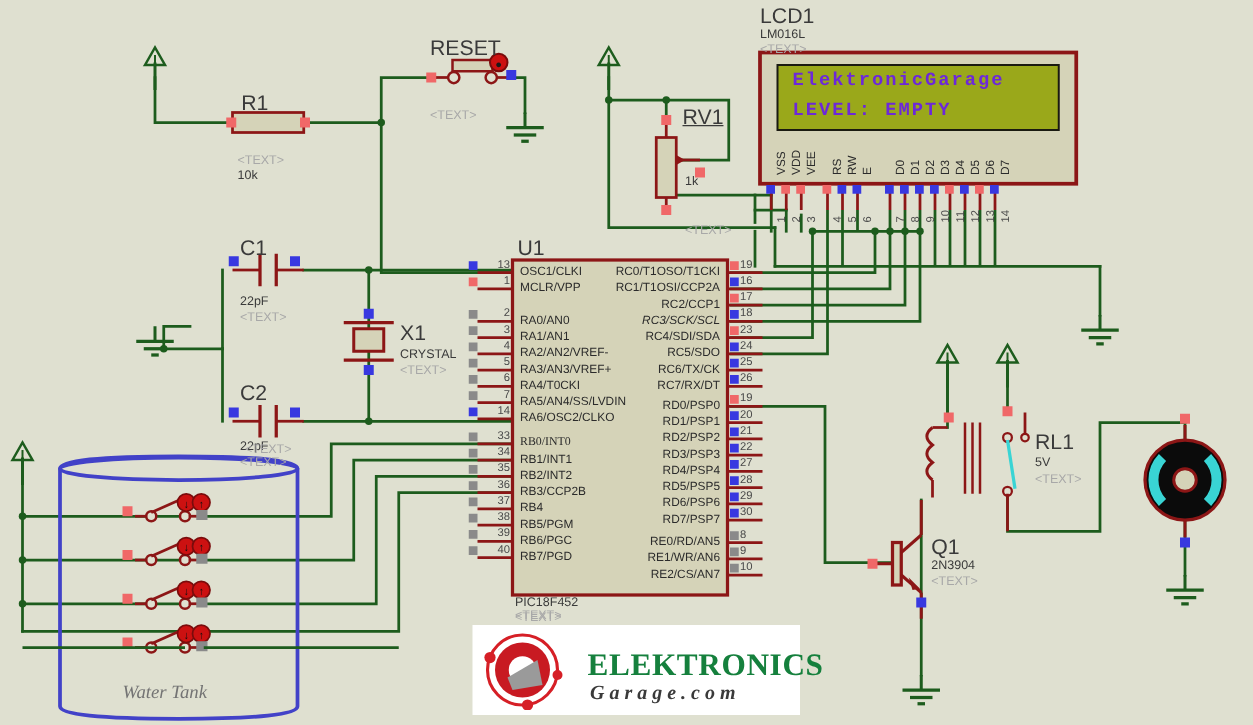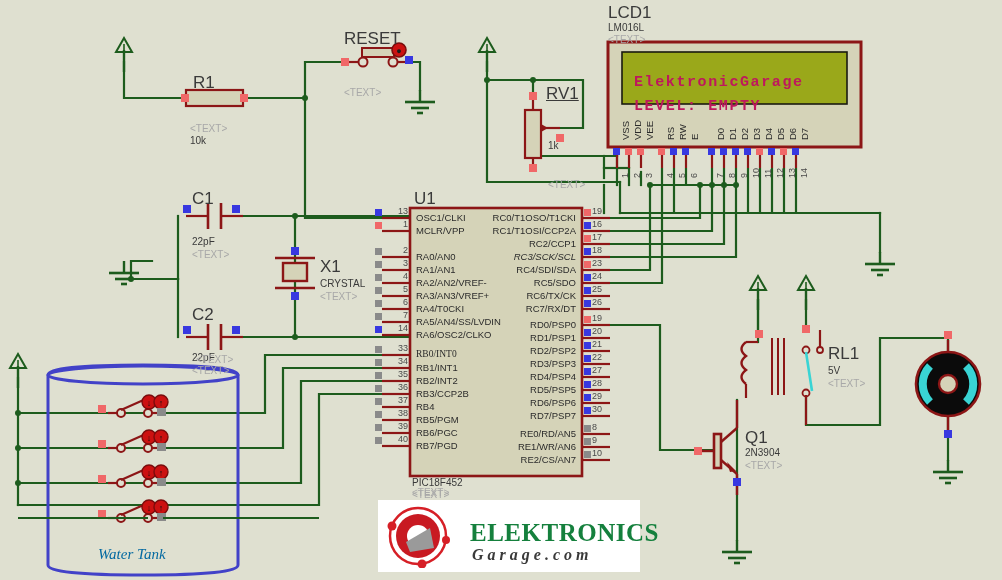--- a/index.html
+++ b/index.html
@@ -8,24 +8,24 @@
        font-family:"Liberation Sans",sans-serif;}
   #root{position:relative;width:1002px;height:580px;background:#dfe0d0;}
   #sheet{position:absolute;inset:0;}
   .lbl{position:absolute;white-space:pre;line-height:1;}
   .ref{font-size:17px;color:#3a3a3a;}
   .val{font-size:10px;color:#3a3a3a;}
   .txt{font-size:10px;color:#a8a8a8;}
   .pinno{font-size:9px;color:#4a4a4a;font-family:"Liberation Sans",sans-serif;}
   .pinname{font-size:9.5px;color:#2b2b2b;}
   .lcdtext{position:absolute;font-family:"Liberation Mono",monospace;
-           font-size:15px;letter-spacing:1.6px;color:#be185d;font-weight:bold;
-           line-height:1;white-space:pre;margin-top:18px;}
+           font-size:15px;letter-spacing:1.6px;color:#6d28d9;font-weight:bold;
+           line-height:1;white-space:pre;}
   .tanklbl{position:absolute;font-family:"Liberation Serif",serif;font-style:italic;
-           font-size:15px;color:#0369a1;}
+           font-size:15px;color:#737373;}
   .logobox{position:absolute;background:#ffffff;}
   .logotext1{position:absolute;font-family:"Liberation Serif",serif;font-weight:bold;
              font-size:25px;color:#15803d;letter-spacing:0.5px;line-height:1;}
   .logotext2{position:absolute;font-family:"Liberation Serif",serif;font-style:italic;
              font-weight:bold;font-size:16px;color:#3a3a3a;letter-spacing:4px;line-height:1;}
 </style>
 </head>
 <body>
 
 <div id="root">

